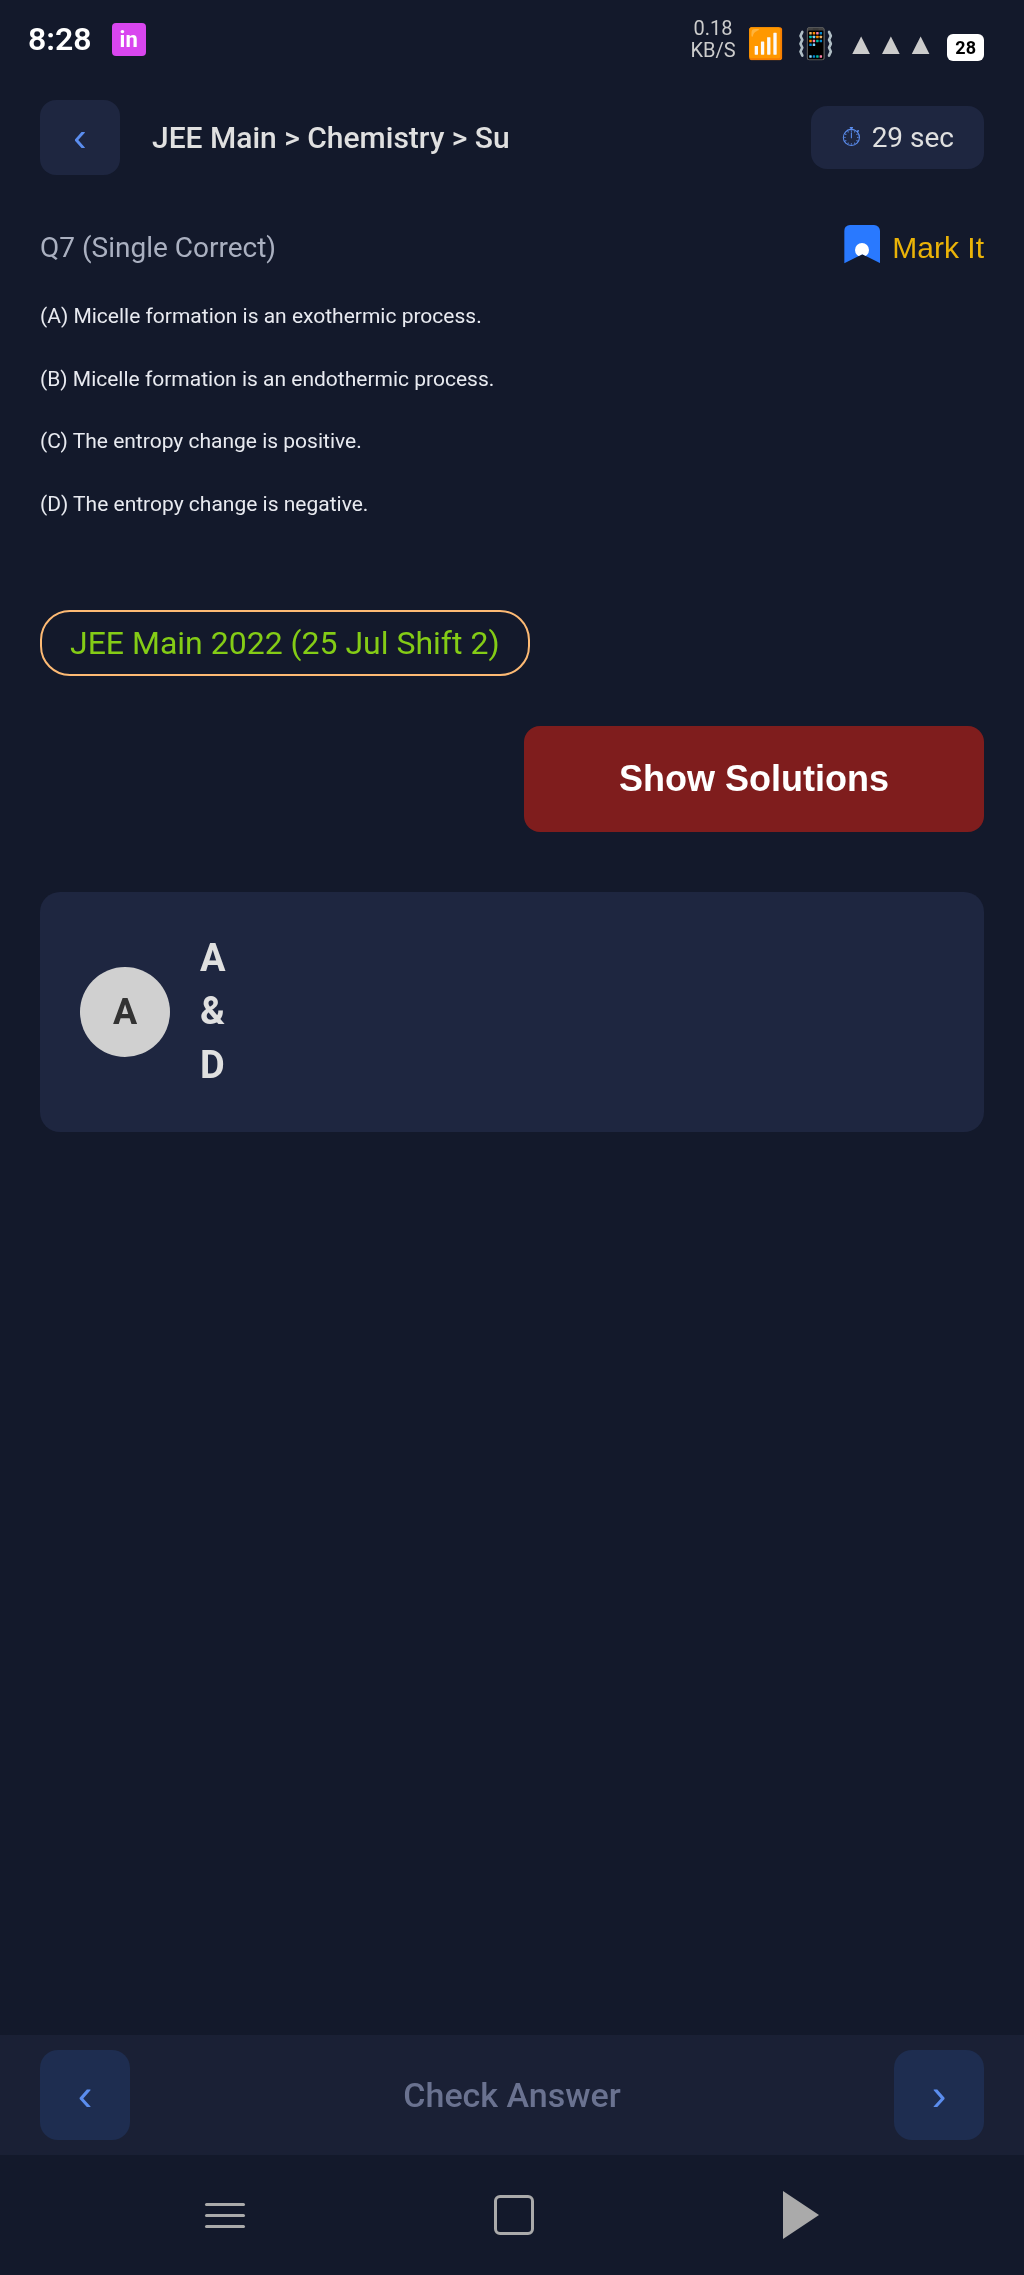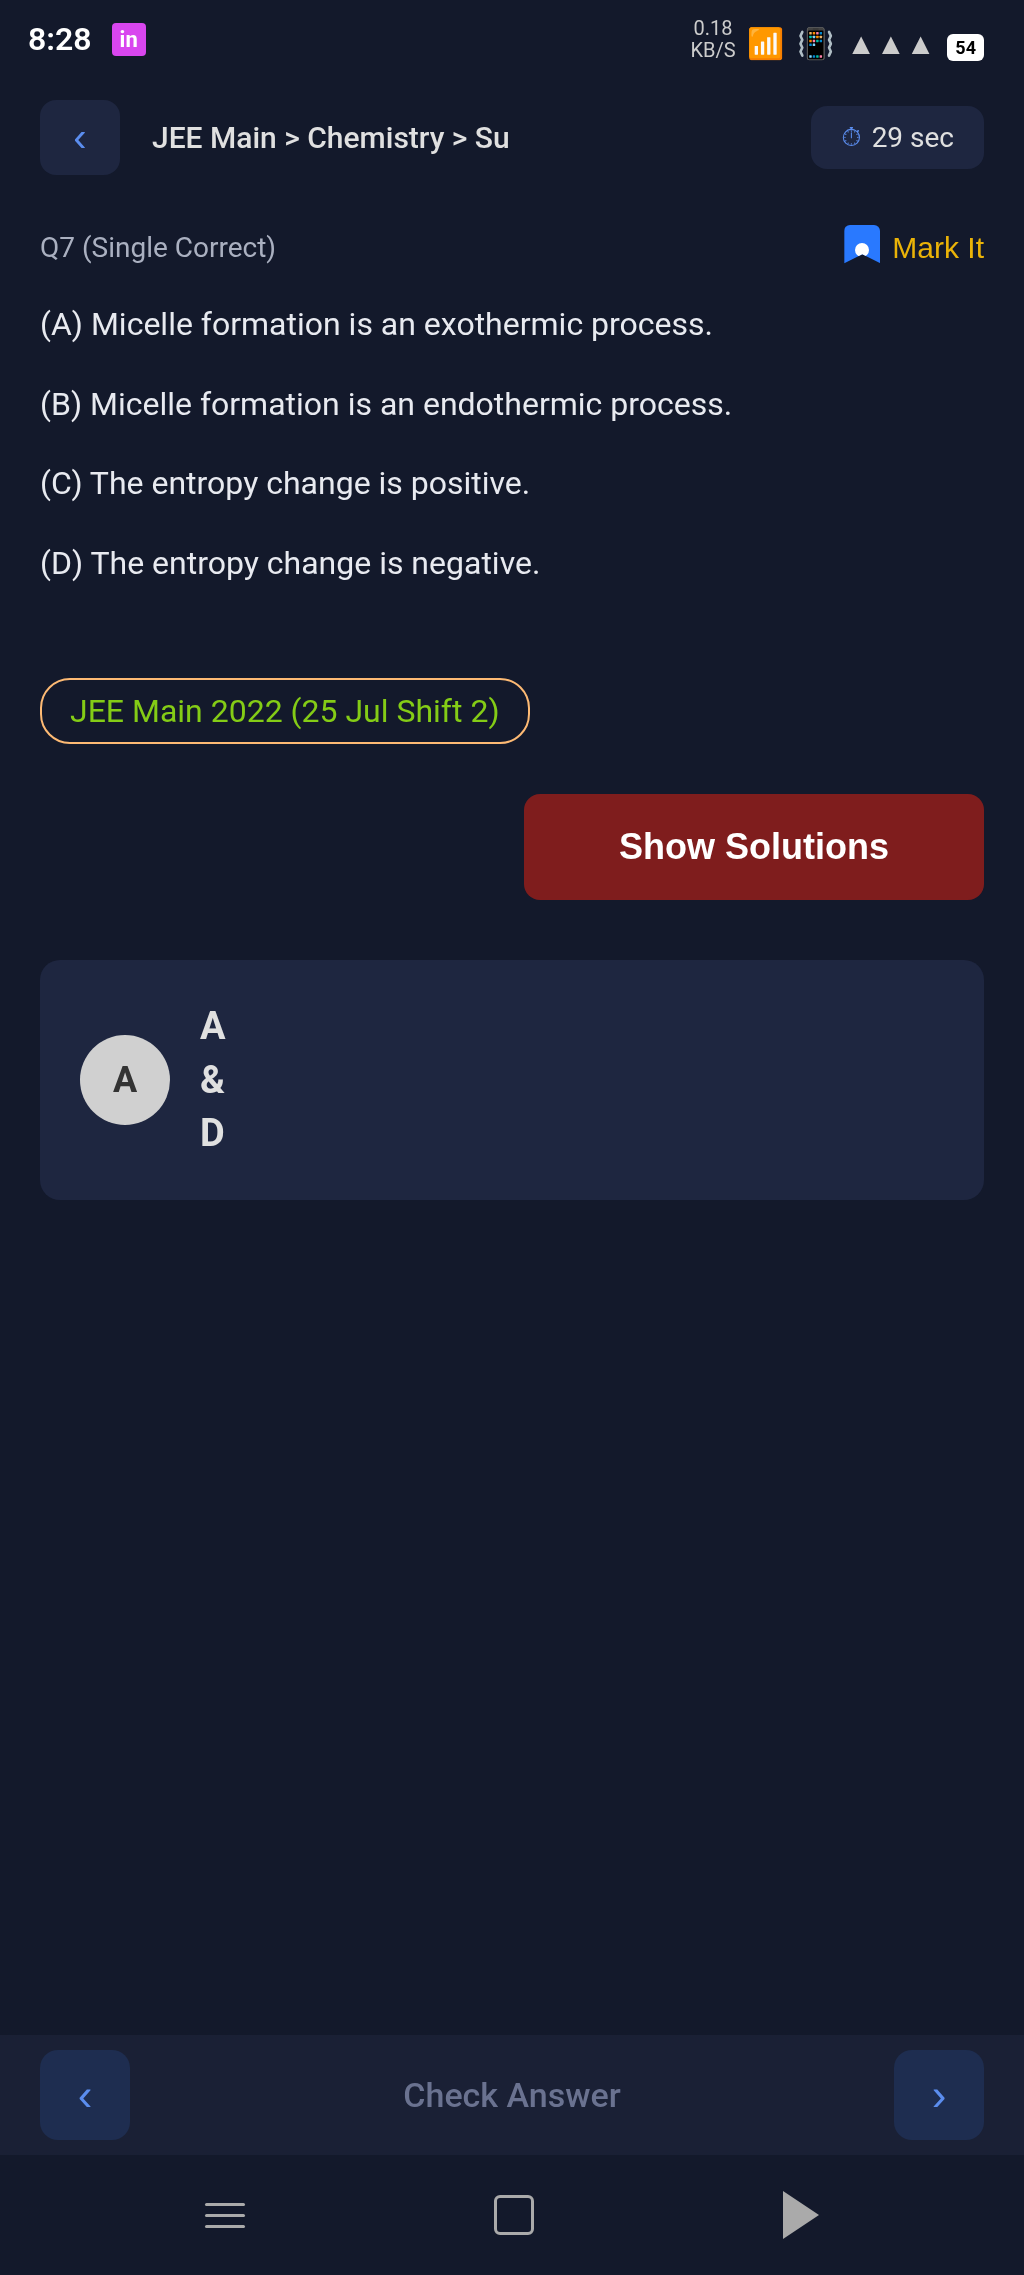--- a/index.html
+++ b/index.html
@@ -178,21 +178,21 @@
     }
 
     .question-text {
       font-size: 34px;
       line-height: 1.55;
       color: #ffffff;
       margin-bottom: 40px;
     }
 
     .option {
-      font-size: 32px;
+      font-size: 21px;
       line-height: 1.55;
       color: #e8eaf0;
       margin-bottom: 30px;
     }
 
     
     .tag-section {
       padding: 30px 40px;
     }
 
@@ -326,21 +326,21 @@
 <div class="status-bar">
   <div class="status-left">
     <span class="status-time">8:28</span>
     <span class="status-brand">in</span>
   </div>
   <div class="status-right">
     <div class="status-kbs" style="font-size:20px; color:#ccc; text-align:center; line-height:1.1;">0.18<br>KB/S</div>
     <span style="font-size:30px;">📶</span>
     <span style="font-size:30px;">📳</span>
     <span style="font-size:30px; color:#ccc;">▲▲▲</span>
-    <span class="status-battery">54</span>
+    <span class="status-battery">28</span>
   </div>
 </div>
 
 <div class="nav-bar">
   <button class="nav-back-btn">
     <span style="font-size:40px; font-weight:300; color:#5b8dee;">‹</span>
   </button>
   <span class="nav-title">JEE Main &gt; Chemistry &gt; Su</span>
   <div class="nav-timer">
     <span class="timer-icon">⏱</span>

